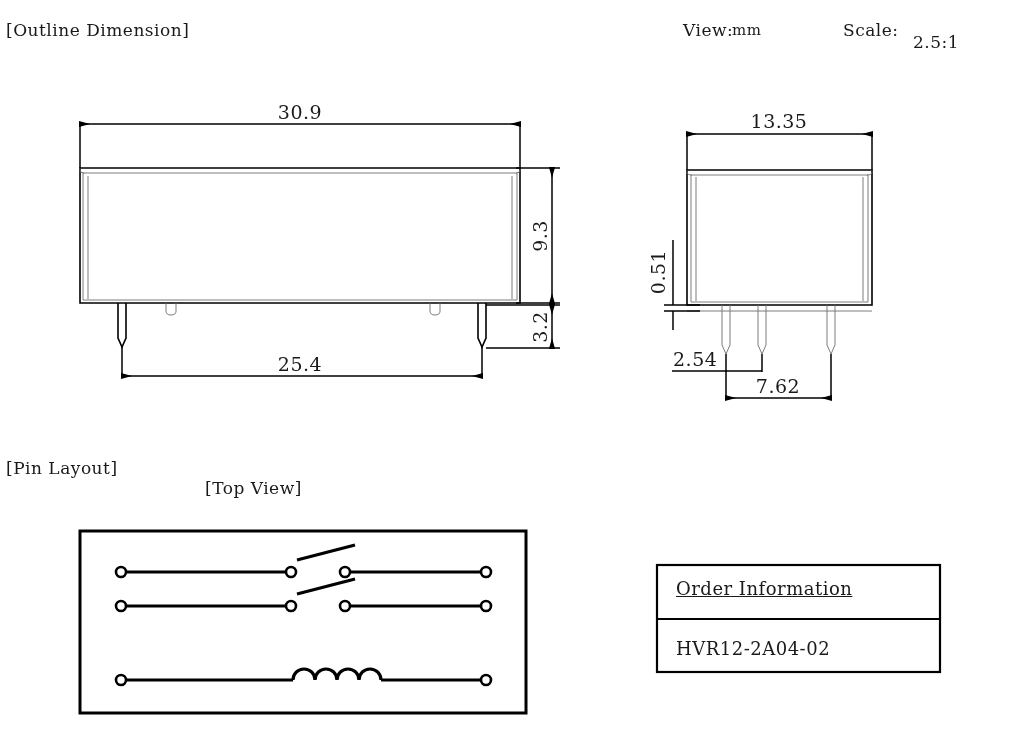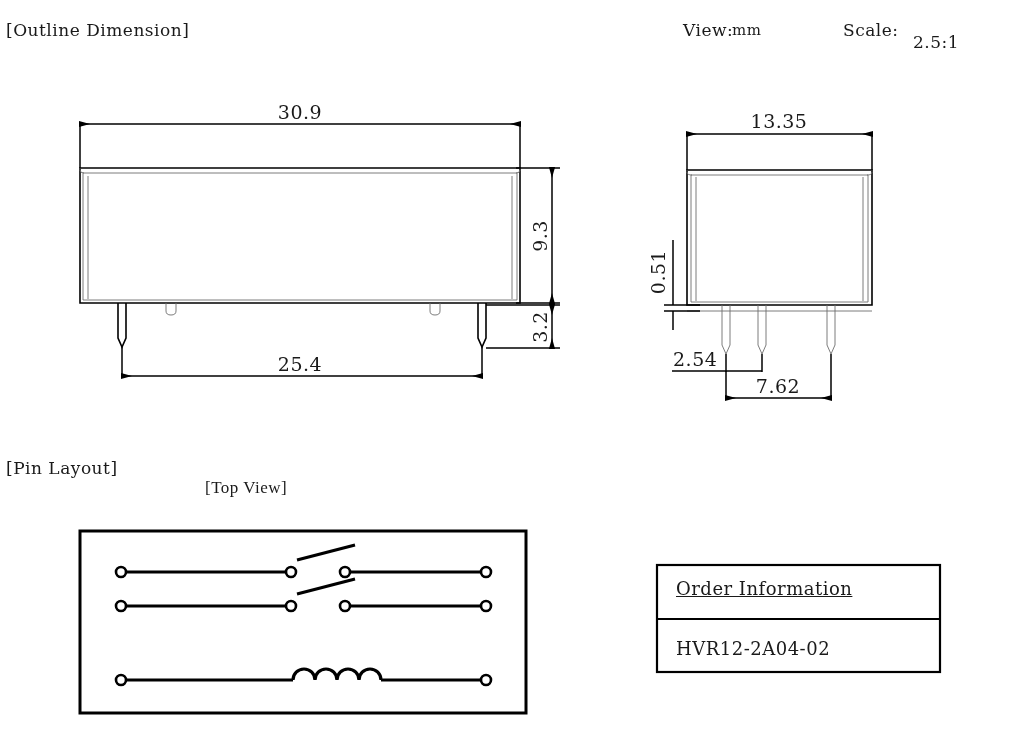--- a/index.html
+++ b/index.html
@@ -75,21 +75,21 @@
   <div class="txt hdr-label" style="left:6px; top:20px;">[Outline Dimension]</div>
 
   <div class="txt hdr-label" style="left:683px; top:20px;">View:</div>
   <div class="txt hdr-label" style="left:732px; top:21px; font-size:15px;">mm</div>
 
   <div class="txt hdr-label" style="left:843px; top:20px;text-align:center;">Scale:</div>
   <div class="txt hdr-label" style="left:913px; top:32px;">2.5:1</div>
 
   <div class="txt section-label" style="left:6px; top:458px;">[Pin Layout]</div>
 
-  <div class="txt view-label" style="left:205px; top:478px;font-family:Liberation Serif, serif;">[Top View]</div>
+  <div class="txt view-label" style="left:205px; top:478px;">[Top View]</div>
 
   <div class="txt order-title" style="left:676px; top:578px;text-decoration:underline;">Order Information</div>
   <div class="txt order-value" style="left:676px; top:638px;text-align:center;">HVR12-2A04-02</div>
 
   <svg class="draw" viewBox="0 0 1024 745" xmlns="http://www.w3.org/2000/svg">
 
     <defs>
       <marker id="ar-r" markerWidth="11" markerHeight="8" refX="10" refY="4" orient="auto" markerUnits="userSpaceOnUse">
         <path class="arrow" d="M0,4 L11,0.9 L11,7.1 Z"></path>
       </marker>

